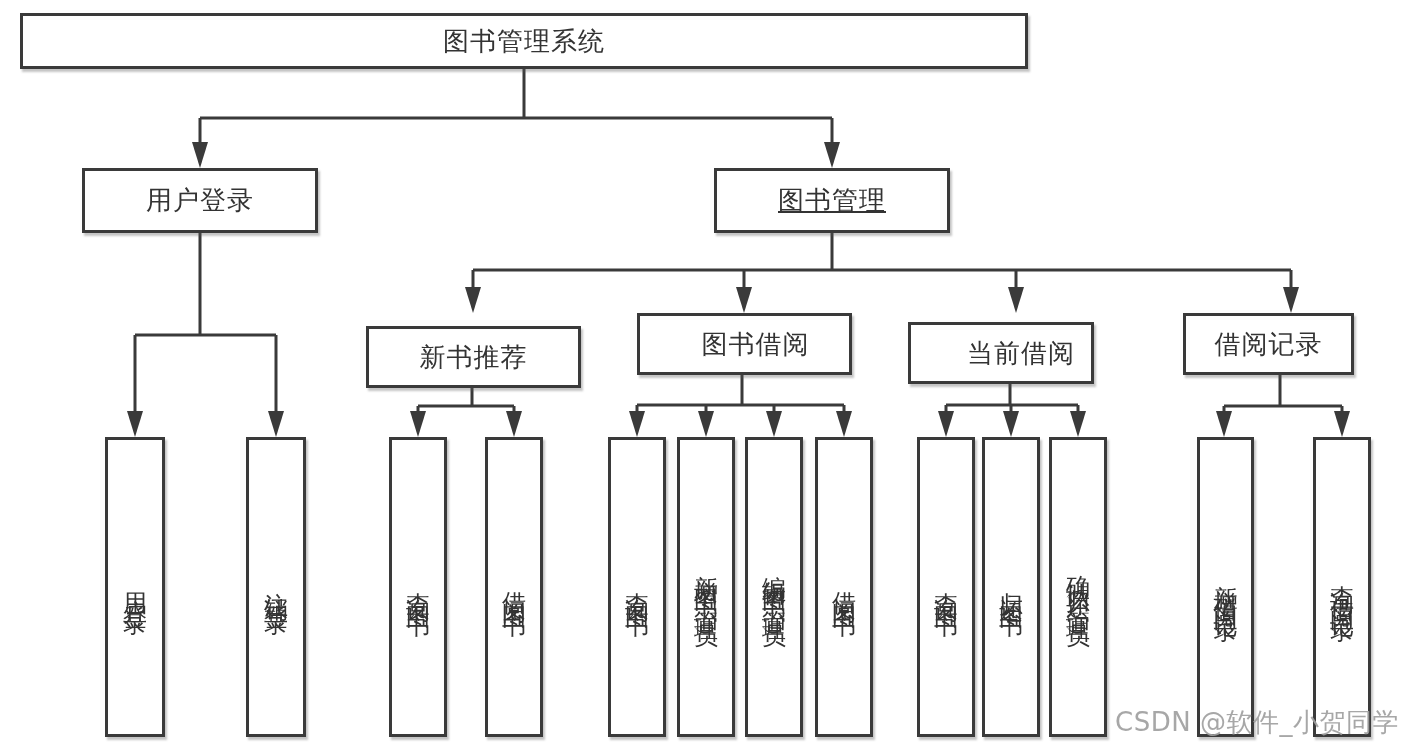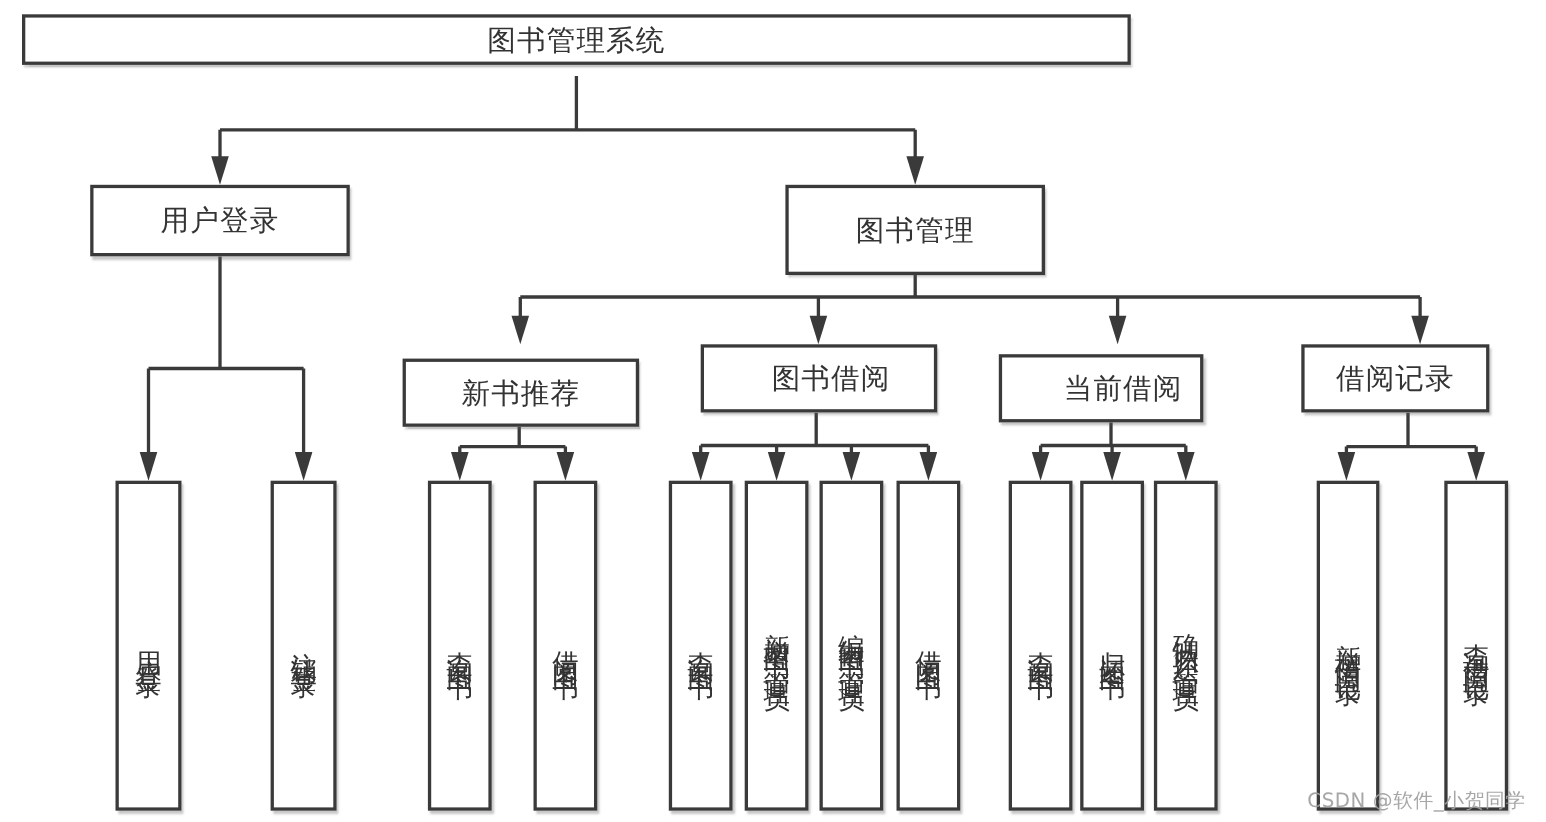--- a/index.html
+++ b/index.html
@@ -40,23 +40,23 @@
   }
   .vbox {
     writing-mode: vertical-rl;
     text-orientation: mixed;
     font-size: 24px;
     letter-spacing: 7px;
     line-height: 1;
   }
   #watermark {
     position: absolute;
-    right: 18px;
+    right: 6px;
     bottom: 7px;
-    font-size: 18px;
+    font-size: 26px;
     color: rgba(160,160,160,0.92);
     letter-spacing: 0.5px;
     white-space: nowrap;
     z-index: 3;
   }
 </style>
 </head>
 <body>
 
 <div id="canvas">
@@ -94,24 +94,24 @@
       <path d="M766 411 L782 411 L774 437 Z"></path>
       <path d="M836 411 L852 411 L844 437 Z"></path>
       <path d="M938 411 L954 411 L946 437 Z"></path>
       <path d="M1003 411 L1019 411 L1011 437 Z"></path>
       <path d="M1070 411 L1086 411 L1078 437 Z"></path>
       <path d="M1216 411 L1232 411 L1224 437 Z"></path>
       <path d="M1334 411 L1350 411 L1342 437 Z"></path>
     </g>
   </svg>
 
-  <div class="node hbox" style="left:20px; top:13px; width:1008px; height:46px;">图书管理系统</div>
+  <div class="node hbox" style="left:20px; top:13px; width:1008px; height:56px;">图书管理系统</div>
 
   <div class="node hbox" style="left:82px; top:168px; width:236px; height:65px;">用户登录</div>
-  <div class="node hbox" style="left:714px; top:168px; width:236px; height:82px;">图书管理</div>
+  <div class="node hbox" style="left:714px; top:168px; width:236px; height:65px;text-decoration:underline;">图书管理</div>
 
   <div class="node hbox" style="left:366px; top:326px; width:215px; height:62px;">新书推荐</div>
   <div class="node hbox" style="left:637px; top:313px; width:215px; height:62px;padding-left:22px;">图书借阅</div>
   <div class="node hbox" style="left:908px; top:322px; width:186px; height:62px;padding-left:40px;">当前借阅</div>
   <div class="node hbox" style="left:1183px; top:313px; width:171px; height:62px;">借阅记录</div>
 
   <div class="node vbox" style="left:105px; top:437px; width:60px; height:300px;">用户登录</div>
   <div class="node vbox" style="left:246px; top:437px; width:60px; height:300px;">注销登录</div>
 
   <div class="node vbox" style="left:389px; top:437px; width:58px; height:300px;">查询图书</div>

